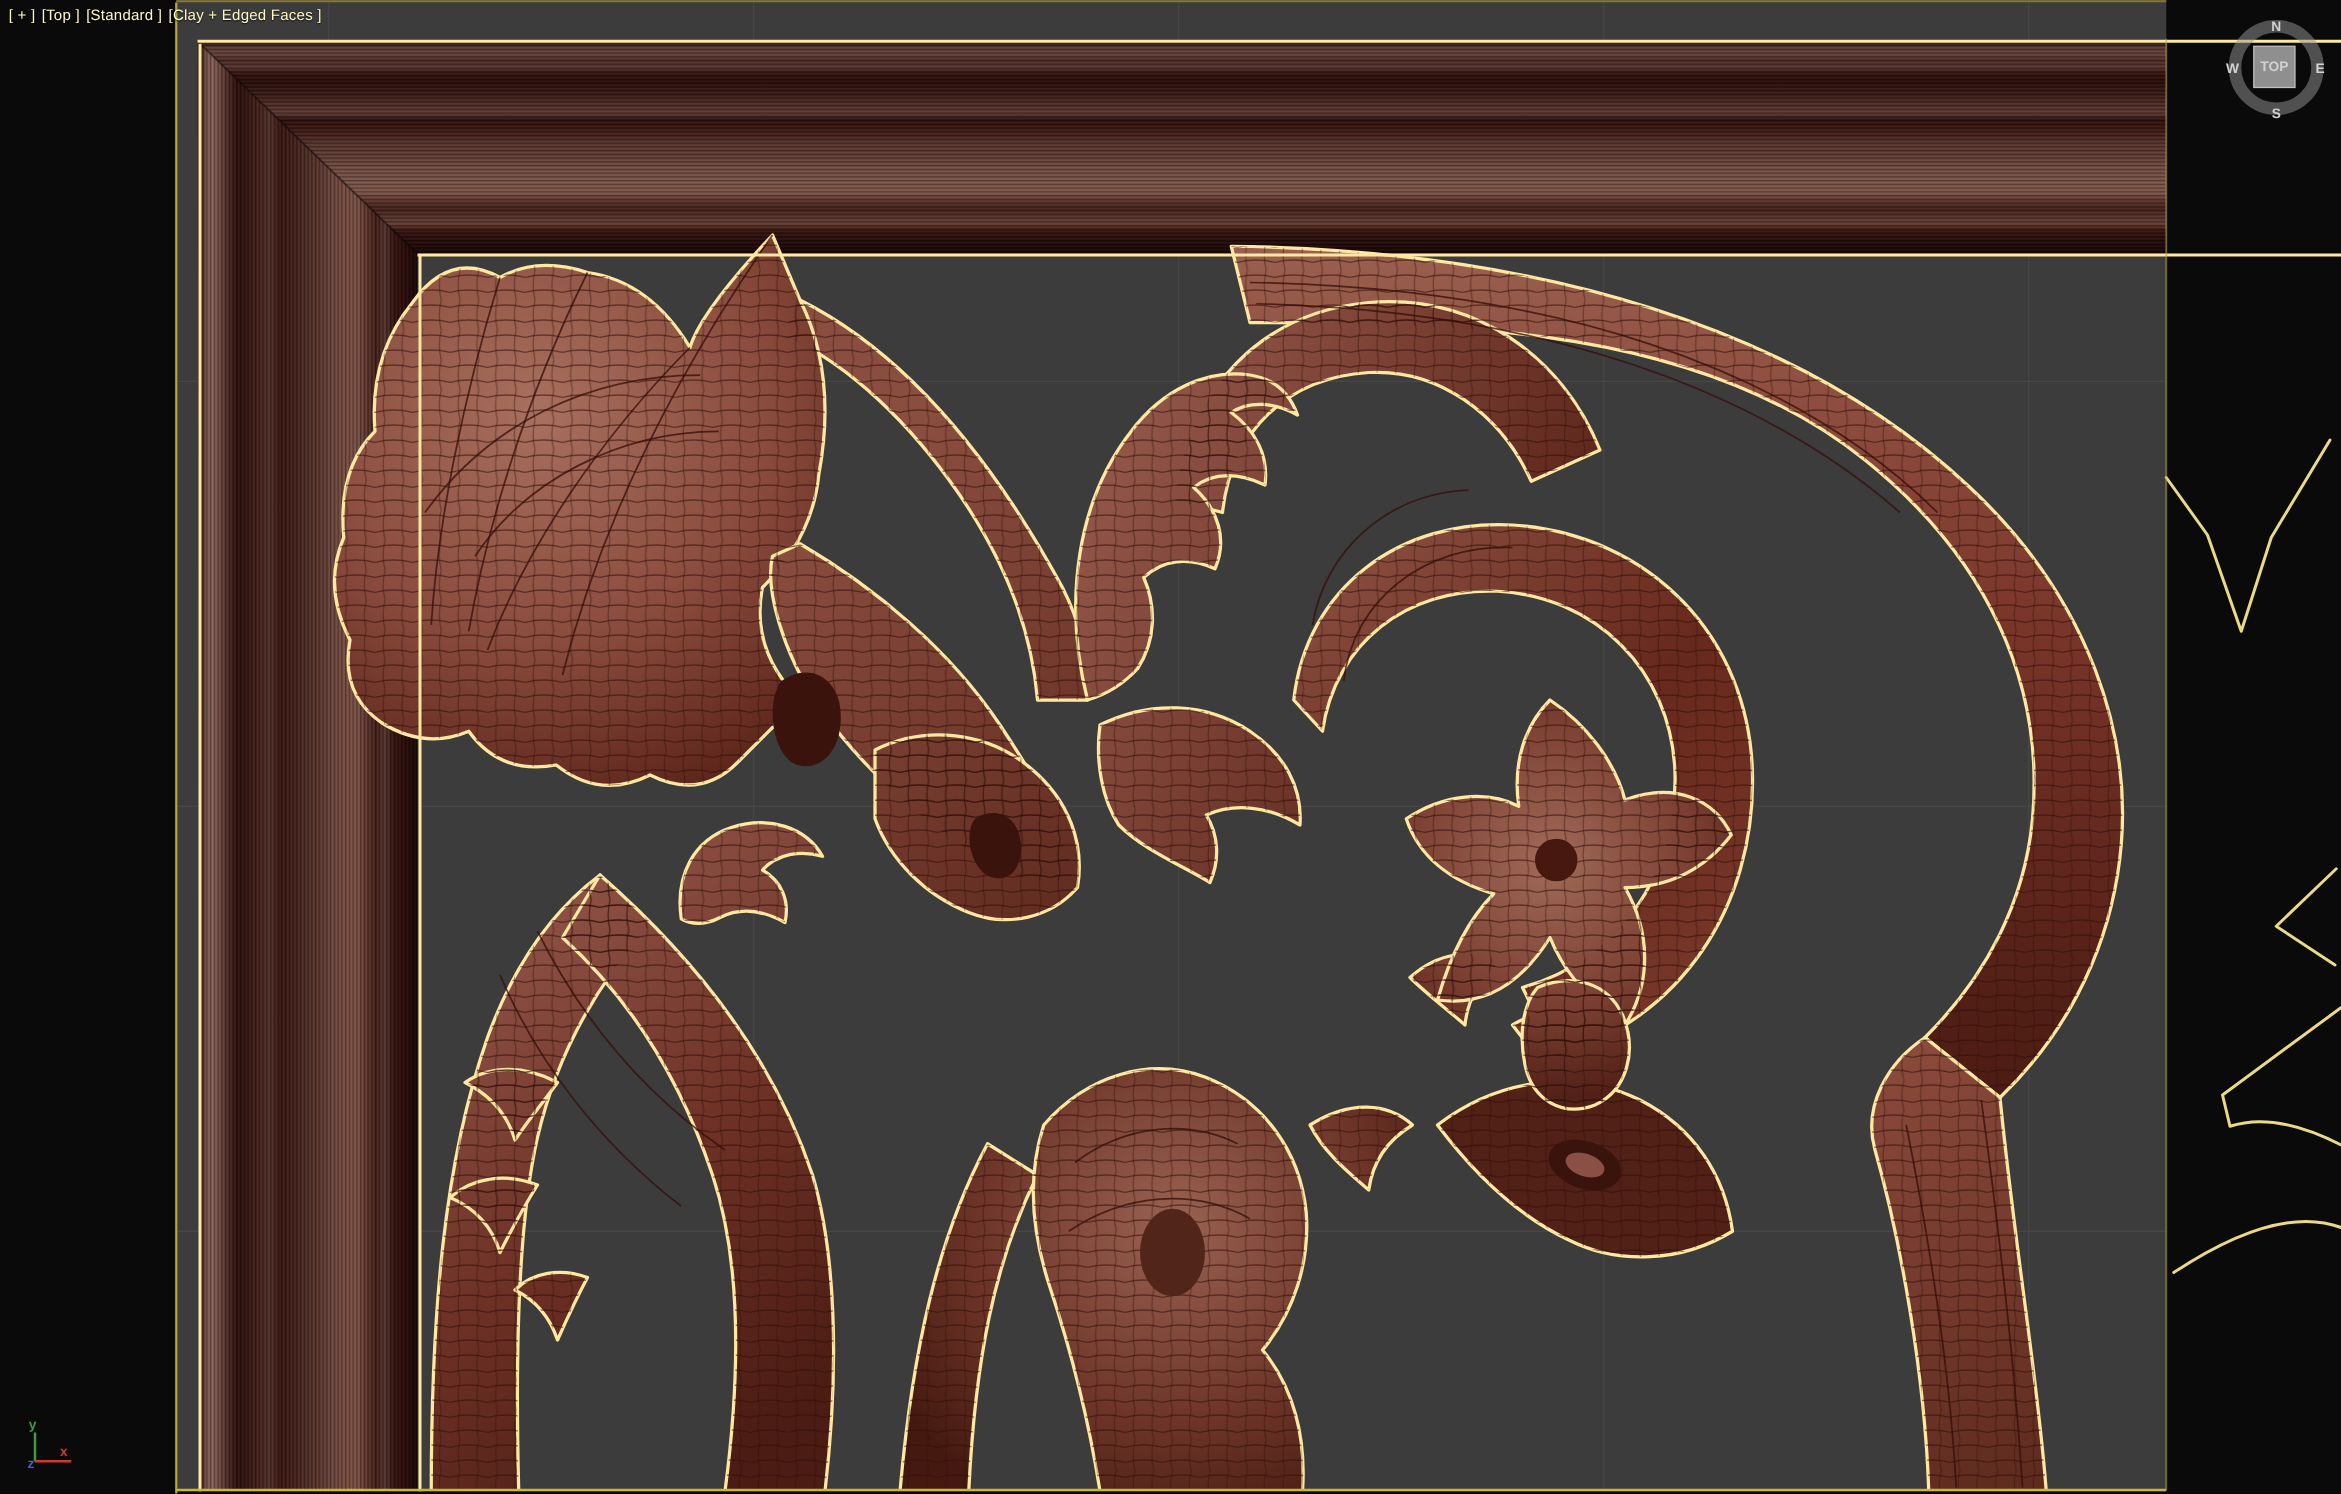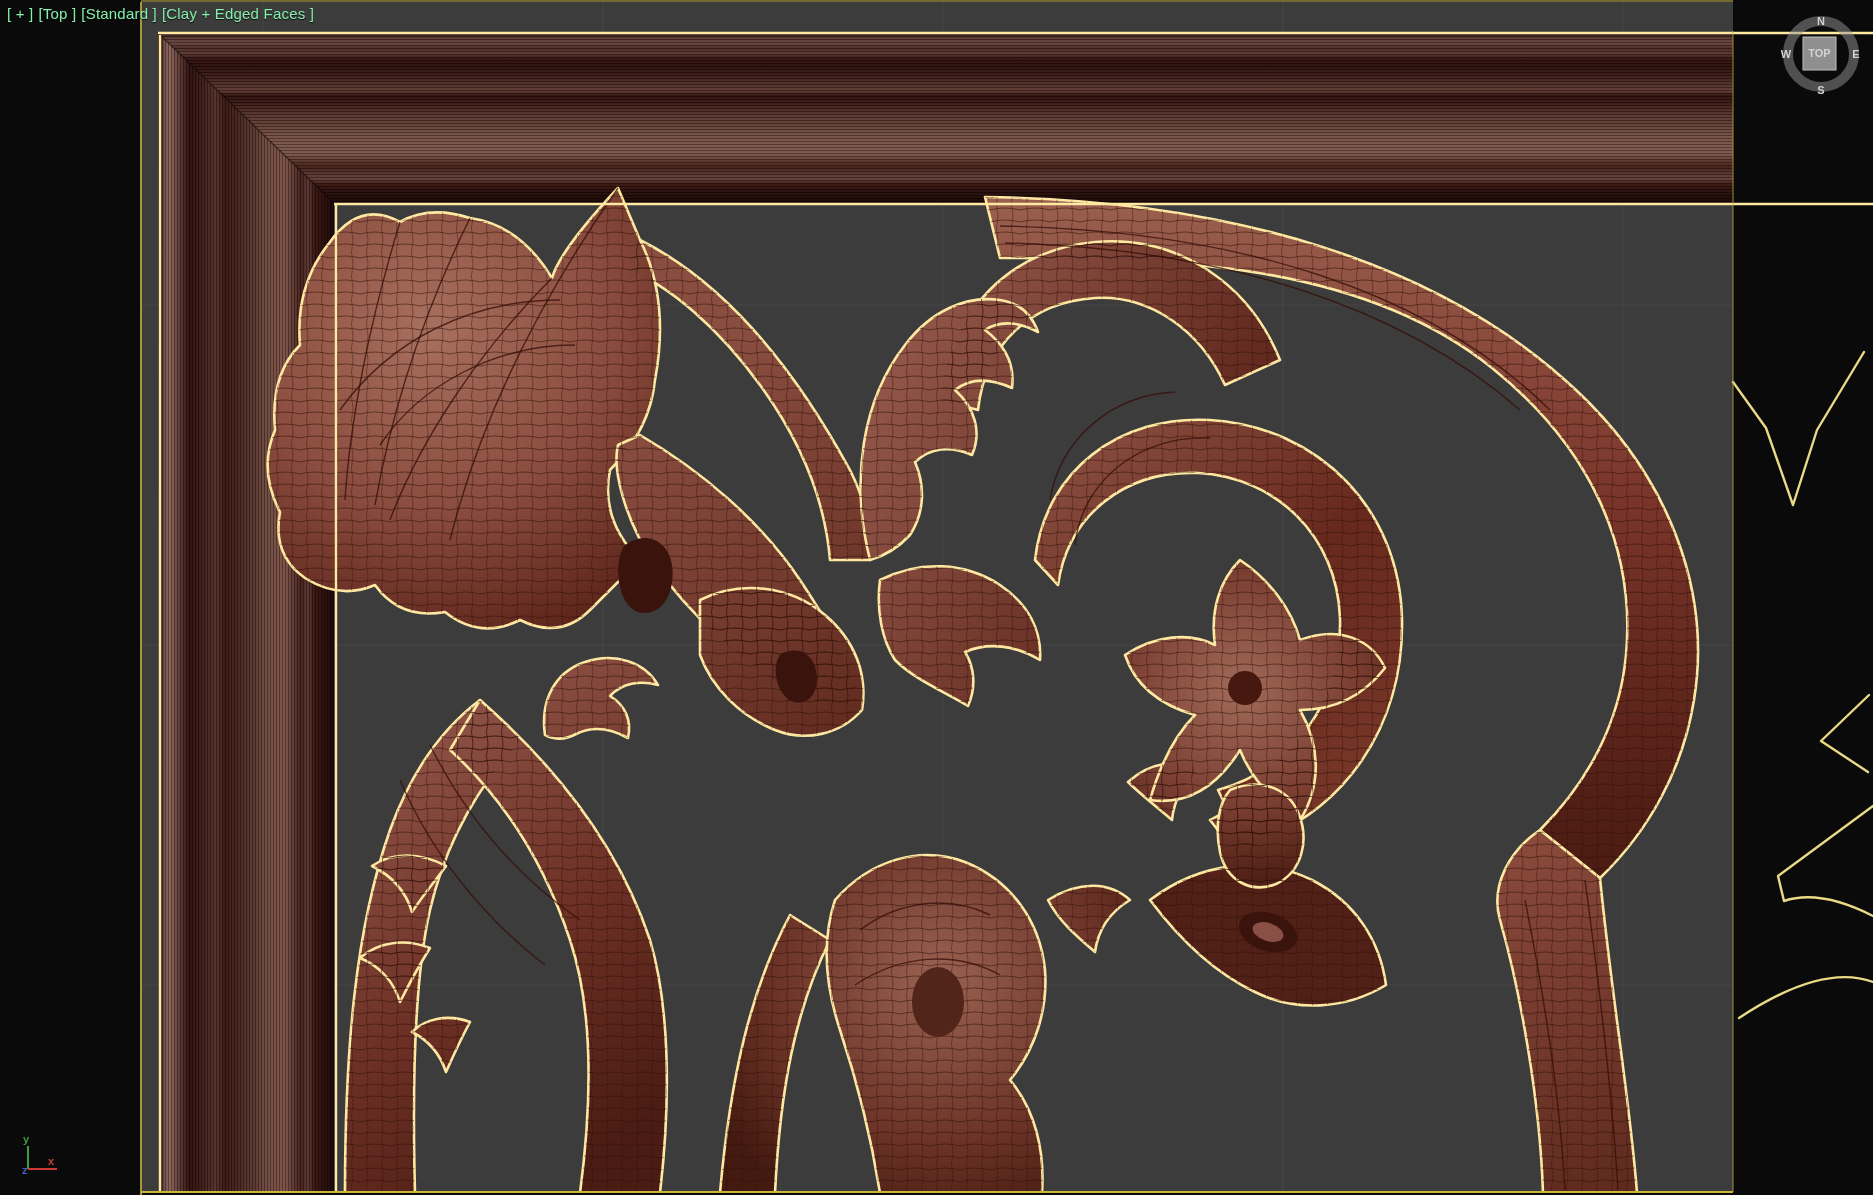--- a/index.html
+++ b/index.html
@@ -3,21 +3,21 @@
 <meta charset="utf-8">
 <style>
   html,body{margin:0;padding:0;background:#000;}
   .stage{position:relative;width:1873px;height:1195px;background:#0a0a0a;overflow:hidden;
          font-family:"Liberation Sans", sans-serif;}
   svg{position:absolute;left:0;top:0;display:block;}
   .clay{stroke:#ffe9a2;stroke-width:2.6;stroke-linejoin:round;stroke-linecap:round;}
   .outline{stroke:#ffe9a2;stroke-width:2.4;fill:none;stroke-linejoin:round;}
   .ghost{stroke:#ead985;stroke-width:2.4;fill:none;stroke-linejoin:round;stroke-linecap:round;}
   .rib{stroke:rgba(52,14,8,0.75);stroke-width:1.4;fill:none;}
-  .vp-label{position:absolute;left:7px;top:5px;color:#86efac;font-size:15px;
+  .vp-label{position:absolute;left:7px;top:5px;color:#fef9c3;font-size:12px;
             letter-spacing:.2px;white-space:nowrap;z-index:5;text-shadow:0 1px 1px rgba(0,0,0,.8);}
   .vp-label span{margin-right:5px;cursor:pointer;}
   .cube-txt{fill:#d2d2d2;font-size:11px;font-weight:bold;}
   .axis-txt{font-size:11px;font-weight:bold;}
 </style>
 </head>
 <body>
 
 <div class="stage">
 

